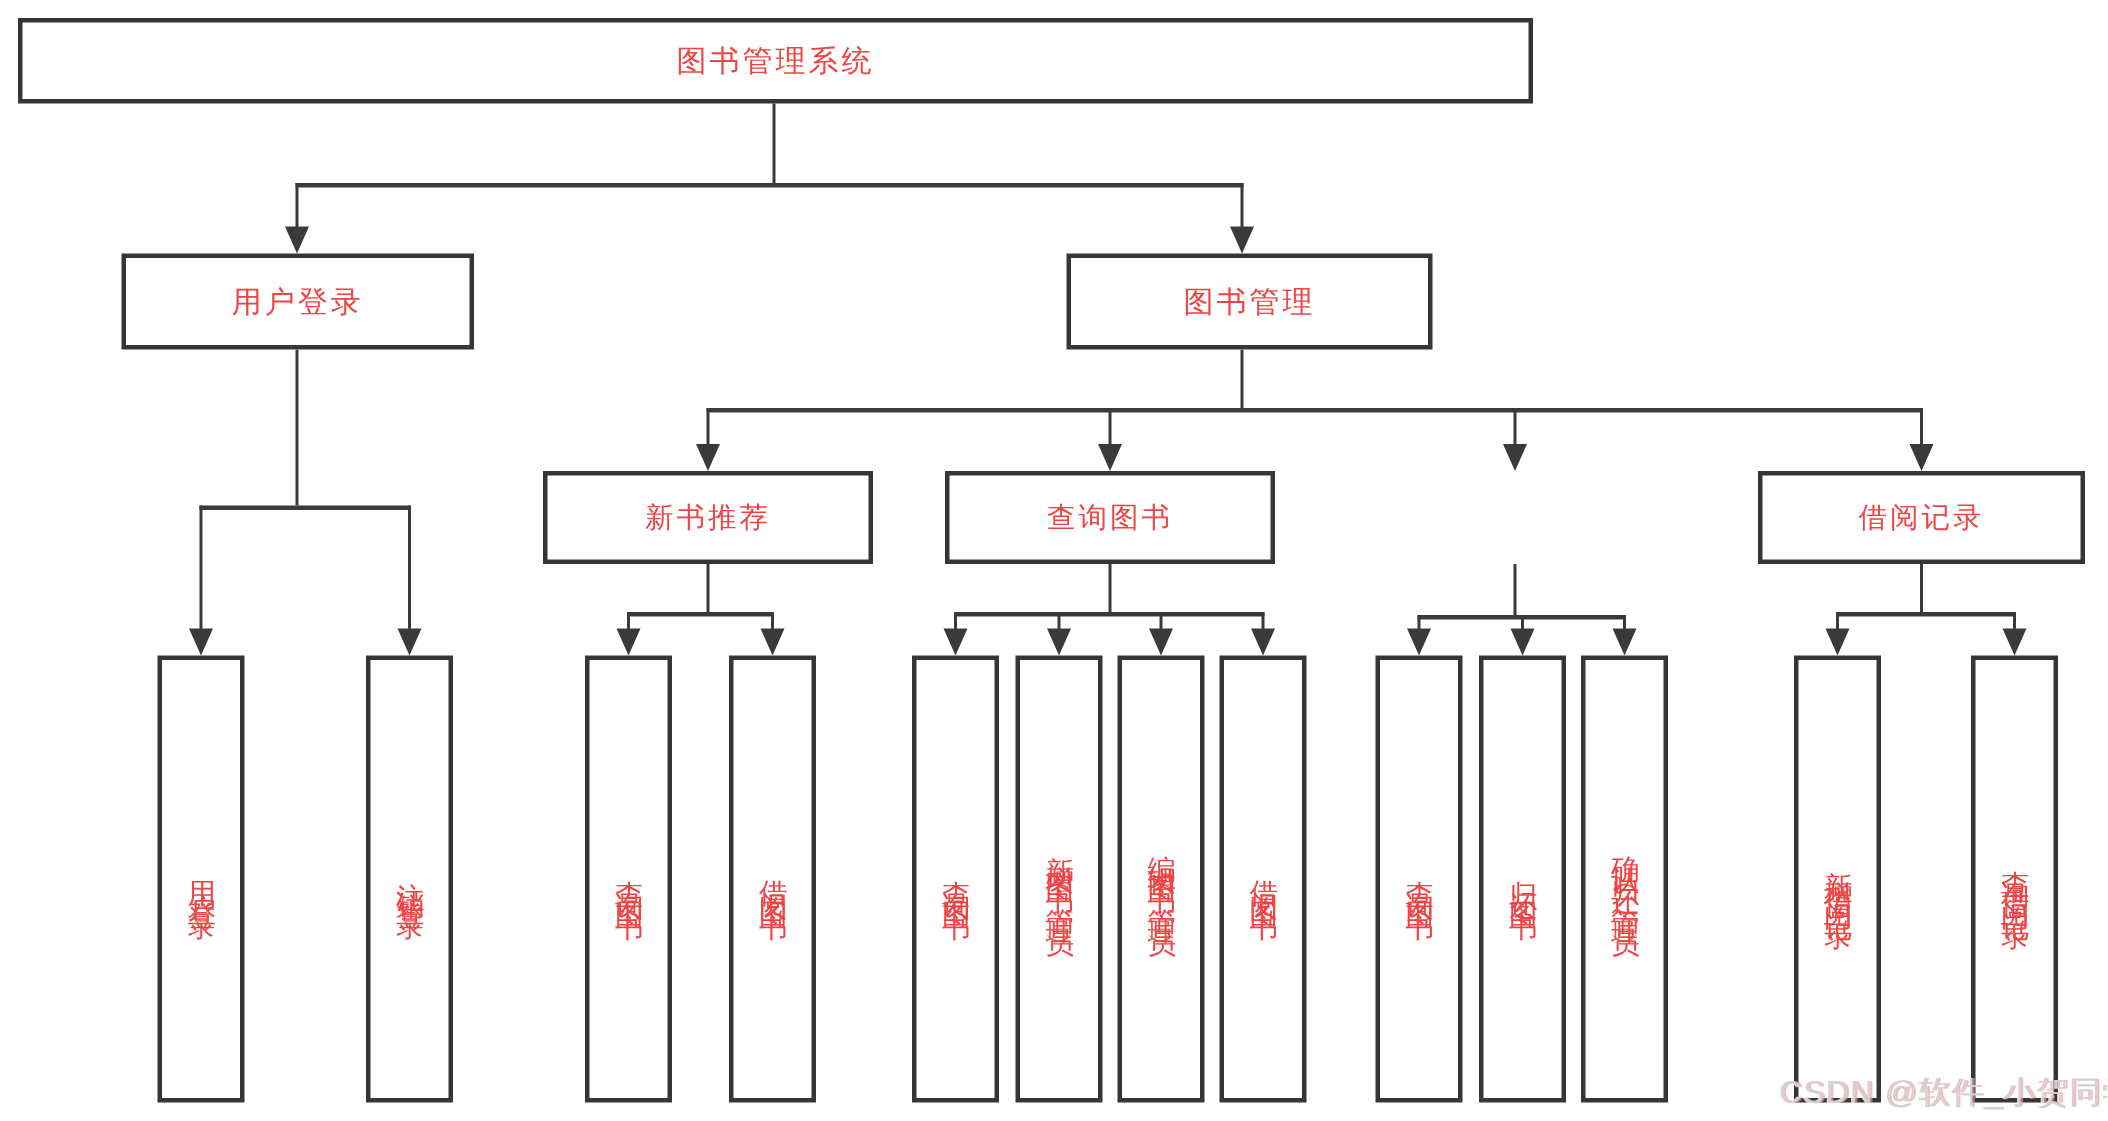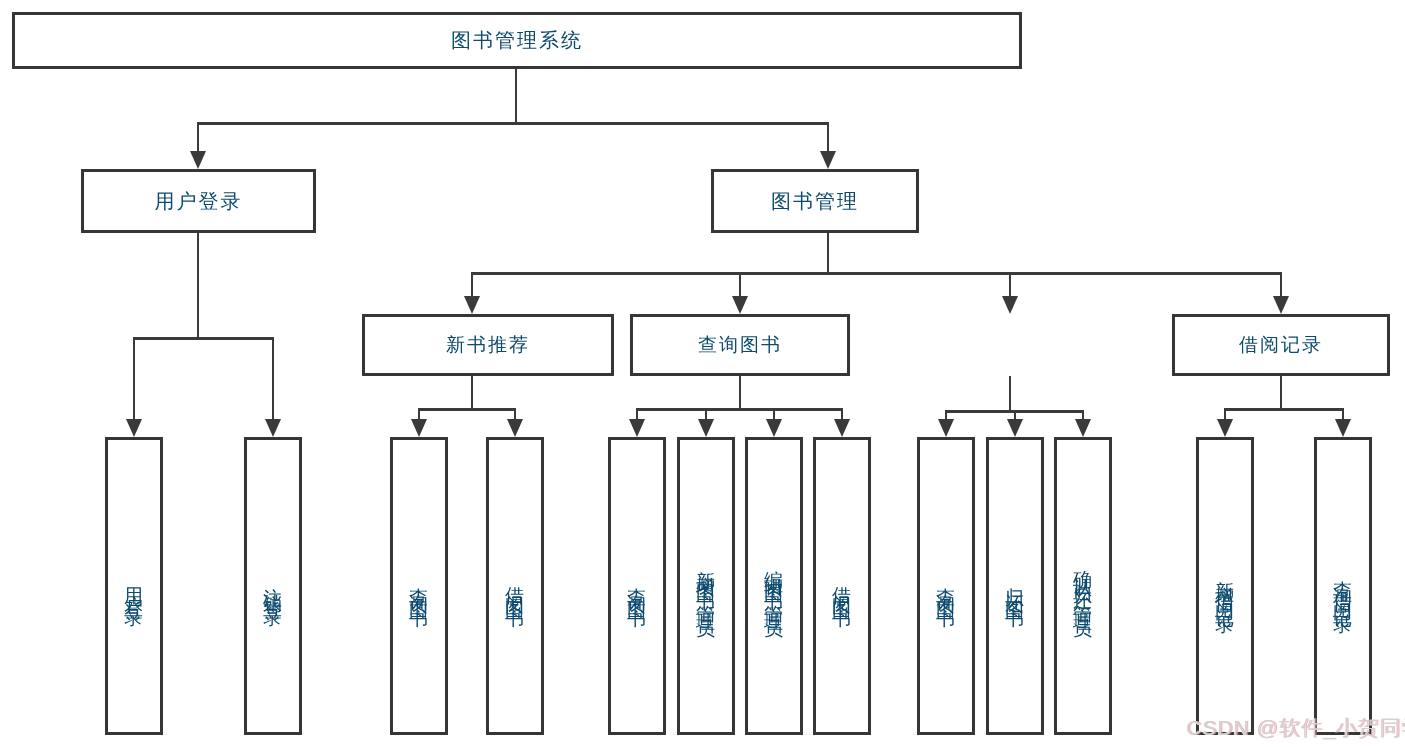--- a/index.html
+++ b/index.html
@@ -3,21 +3,21 @@
 <meta charset="utf-8">
 <style>
   html,body{margin:0;padding:0;background:#fff;}
   .canvas{
     position:relative;width:1405px;height:747px;background:#fff;overflow:hidden;
     font-family:"Liberation Sans","DejaVu Sans",sans-serif;
   }
   .node{
     position:absolute;box-sizing:border-box;border:3px solid #363636;background:#fff;
     display:flex;align-items:center;justify-content:center;
-    color:#0c4a6e;font-size:20px;letter-spacing:2px;white-space:nowrap;
+    color:#ef4444;font-size:20px;letter-spacing:2px;white-space:nowrap;
   }
   .lv3{font-size:19px;}
   .leaf{
     top:437px;width:58px;height:298px;
     writing-mode:vertical-rl;
     font-size:19px;letter-spacing:7px;line-height:1;
     white-space:normal;
   }
   .vl{position:absolute;width:2.5px;background:#3a3a3a;}
   .hl{position:absolute;height:2.5px;background:#3a3a3a;}
@@ -87,23 +87,23 @@
       <i class="ah" style="left: 1075px; top: 419px;"></i>
       <i class="vl" style="left: 1223.75px; top: 408px; height: 13px;"></i>
       <i class="ah" style="left: 1217px; top: 419px;"></i>
       <i class="vl" style="left: 1341.75px; top: 408px; height: 13px;"></i>
       <i class="ah" style="left: 1335px; top: 419px;"></i>
     </div>
 
   <div class="node" style="left:12px;top:12px;width:1010px;height:57px;">图书管理系统</div>
 
   <div class="node" style="left:81px;top:169px;width:235px;height:64px;">用户登录</div>
-  <div class="node" style="left:711px;top:169px;width:208px;height:64px;">图书管理</div>
+  <div class="node" style="left:711px;top:169px;width:244px;height:64px;">图书管理</div>
 
-  <div class="node lv3" style="left:362px;top:314px;width:252px;height:62px;">新书推荐</div>
+  <div class="node lv3" style="left:362px;top:314px;width:220px;height:62px;">新书推荐</div>
   <div class="node lv3" style="left:630px;top:314px;width:220px;height:62px;">查询图书</div>
   <div class="node lv3" style="left:1172px;top:314px;width:218px;height:62px;">借阅记录</div>
 
   <div class="node leaf" style="left:105px;">用户登录</div>
   <div class="node leaf" style="left:244px;">注销登录</div>
 
   <div class="node leaf" style="left:390px;">查询图书</div>
   <div class="node leaf" style="left:486px;">借阅图书</div>
 
   <div class="node leaf" style="left:608px;">查询图书</div>

